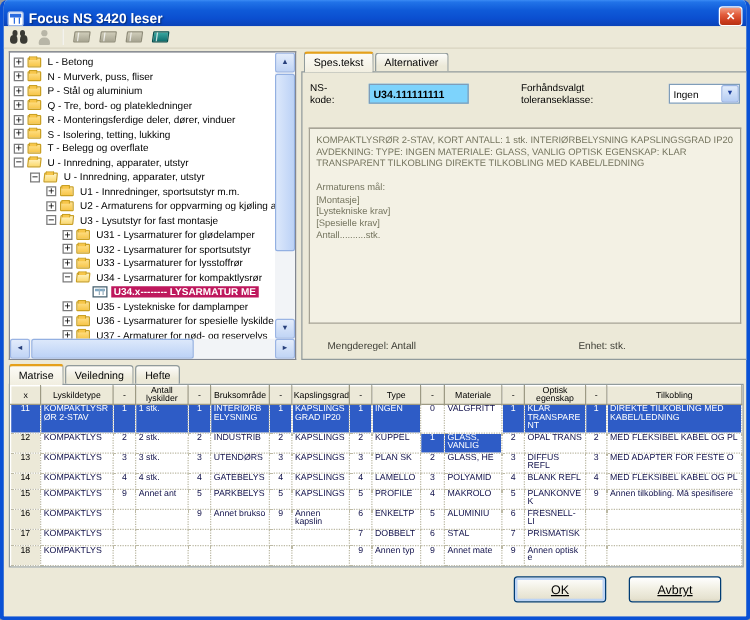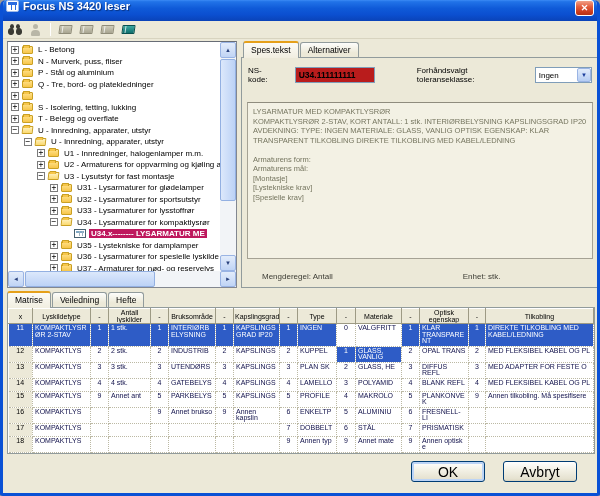--- a/index.html
+++ b/index.html
@@ -2,21 +2,21 @@
 <html><head>
 <meta charset="utf-8">
 <style>
   html,body{margin:0;padding:0;background:#9a9a9a;font-family:"Liberation Sans",sans-serif;}
   *{box-sizing:border-box;}
   .window{position:relative;width:600px;height:496px;background:#ece9d8;
     border:3px solid #0a51d5;border-top:none;border-radius:6px 6px 3px 3px;overflow:hidden;}
   
   .titlebar{position:absolute;left:-3px;top:0;width:600px;height:21px;
     background:linear-gradient(180deg,#3b8bf5 0%,#2173e8 8%,#0f5ad8 40%,#0b4fd0 70%,#0a43b8 100%);
-    border-radius:5px 5px 0 0;display:flex;align-items:flex-start;padding:0 4px;color:#fff;}
+    border-radius:5px 5px 0 0;display:flex;align-items:flex-end;padding:0 4px;color:#fff;}
   .app-icon{width:13px;height:12px;background:#fff;border:1px solid #9db8e8;border-radius:2px;margin:0 4px 0 2px;position:relative;flex:none;}
   .app-icon::before{content:"";position:absolute;left:1px;top:1px;right:1px;height:3px;background:#2b6ce0;}
   .app-icon::after{content:"";position:absolute;left:4px;top:4px;bottom:1px;width:1px;background:#2b6ce0;box-shadow:4px 0 0 #2b6ce0;}
   .title-text{font-size:11px;font-weight:bold;text-shadow:1px 1px 1px #07307e;flex:1;white-space:nowrap;overflow:hidden;}
   .close-btn{width:19px;height:16px;border:1px solid #fff;border-radius:3px;
     background:linear-gradient(180deg,#f1a188 0%,#e35e3e 40%,#c93a1b 80%,#b63214 100%);
     color:#fff;font-size:9px;font-weight:bold;line-height:14px;text-align:center;margin-right:2px;flex:none;cursor:pointer;}
   
   .toolbar{position:absolute;left:0;top:21px;width:594px;height:18px;background:#ece9d8;
     border-bottom:1px solid #d8d4c0;display:flex;align-items:center;padding-left:3px;gap:3px;}
@@ -58,21 +58,21 @@
   .sb-thumb{position:absolute;background:linear-gradient(90deg,#dce8fb,#bcd2f6);border:1px solid #93b0e2;border-radius:2px;}
   .hscroll .sb-thumb{top:0;height:16px;background:linear-gradient(180deg,#dce8fb,#bcd2f6);}
   
   .right-panel{position:absolute;left:238px;top:41px;width:358px;height:247px;}
   .tabstrip{position:relative;height:16px;display:flex;align-items:flex-end;padding-left:2px;z-index:2;}
   .tab{height:15px;padding:2px 7px 0;border:1px solid #919b9c;border-bottom:none;border-radius:3px 3px 0 0;
     background:linear-gradient(180deg,#fdfdfb,#ece9d8 70%);font-size:8.5px;color:#000;margin-right:1px;cursor:pointer;}
   .tab.active{height:17px;margin-bottom:-1px;border-top:2px solid #e5a01a;background:linear-gradient(180deg,#fcfbf6,#f1eee0);font-weight:normal;}
   .tabpage{position:absolute;left:0;top:16px;right:0;bottom:0;border:1px solid #919b9c;background:#ece9d8;}
   .ns-row{display:flex;align-items:center;margin:8px 6px 0 6px;font-size:8px;color:#000;gap:16px;}
-  .ns-input{width:80px;height:16px;background:#b91c1c;border:1px solid #7f9db9;font-size:8.5px;font-weight:bold;
+  .ns-input{width:80px;height:16px;background:#7dd3fc;border:1px solid #7f9db9;font-size:8.5px;font-weight:bold;
     padding:0 3px;line-height:14px;font-family:"Liberation Sans",sans-serif;}
   .tol-label{margin-left:26px;}
   .combo{width:62px;height:16px;background:#fff;border:1px solid #7f9db9;display:flex;align-items:center;position:relative;}
   .combo .val{flex:1;font-size:8px;padding-left:3px;}
   .combo .arrow{width:14px;height:14px;margin:0;background:linear-gradient(180deg,#e2ecfb,#b6cdf3);
     border:1px solid #9ab4e4;border-radius:2px;font-size:6px;line-height:12px;text-align:center;color:#1c3e9c;}
   .spec-box{position:absolute;left:5px;right:5px;top:44px;bottom:28px;background:#f3f1e4;
     border:1px solid #a5a294;border-top-color:#8f8c7e;padding:4px 5px;overflow:hidden;}
   .spec-line{font-size:7.5px;line-height:9.5px;color:#75755f;white-space:nowrap;}
   .spec-line.blank{height:9.5px;}
@@ -91,21 +91,21 @@
     font-size:7px;line-height:6.5px;color:#10104a;padding:1px 2px;overflow:hidden;vertical-align:top;
     word-break:break-word;}
   table.matrix td.num{text-align:center;padding:1px 0;}
   table.matrix td.xcol{background:#ece9d8;text-align:center;color:#000;}
   table.matrix td.sel{background:#2e5cc6;color:#fff;}
   table.matrix td.sel.xcol{background:#2e5cc6;color:#fff;}
   
   .btn-row{position:absolute;right:20px;top:461px;display:flex;gap:18px;}
   .xp-btn{width:74px;height:21px;border:1px solid #003c74;border-radius:3px;
     background:linear-gradient(180deg,#ffffff,#f2f0e4 45%,#e5e1cf 90%,#d8d3bd);
-    font-size:14px;color:#000;text-align:center;line-height:19px;cursor:pointer;font-family:"Liberation Sans",sans-serif;}
+    font-size:10px;color:#000;text-align:center;line-height:19px;cursor:pointer;font-family:"Liberation Sans",sans-serif;text-decoration:underline;}
   .xp-btn.focused{box-shadow:inset 0 0 0 2px #bcd4f6;}
 </style>
 </head>
 <body>
 
 <div class="window">
 
   <div class="titlebar">
     <div class="app-icon"></div>
     <div class="title-text">Focus NS 3420 leser</div>
@@ -152,20 +152,21 @@
           <span class="tree-label">P - Stål og aluminium</span>
         </div>
         <div class="tree-row" style="padding-left: 3px;">
           <span class="expander">+</span>
           <span class="t-icon folder"></span>
           <span class="tree-label">Q - Tre, bord- og platekledninger</span>
         </div>
         <div class="tree-row" style="padding-left: 3px;">
           <span class="expander">+</span>
           <span class="t-icon folder"></span>
+          <span class="tree-label">R - Monteringsferdige deler, dører, vinduer</span>
         </div>
         <div class="tree-row" style="padding-left: 3px;">
           <span class="expander">+</span>
           <span class="t-icon folder"></span>
           <span class="tree-label">S - Isolering, tetting, lukking</span>
         </div>
         <div class="tree-row" style="padding-left: 3px;">
           <span class="expander">+</span>
           <span class="t-icon folder"></span>
           <span class="tree-label">T - Belegg og overflate</span>
@@ -176,21 +177,21 @@
           <span class="tree-label">U - Innredning, apparater, utstyr</span>
         </div>
         <div class="tree-row" style="padding-left: 16px;">
           <span class="expander">−</span>
           <span class="t-icon folder open"></span>
           <span class="tree-label">U - Innredning, apparater, utstyr</span>
         </div>
         <div class="tree-row" style="padding-left: 29px;">
           <span class="expander">+</span>
           <span class="t-icon folder"></span>
-          <span class="tree-label">U1 - Innredninger, halogenlamper m.m.</span>
+          <span class="tree-label">U1 - Innredninger, sportsutstyr m.m.</span>
         </div>
         <div class="tree-row" style="padding-left: 29px;">
           <span class="expander">+</span>
           <span class="t-icon folder"></span>
           <span class="tree-label">U2 - Armaturens for oppvarming og kjøling a</span>
         </div>
         <div class="tree-row" style="padding-left: 29px;">
           <span class="expander">−</span>
           <span class="t-icon folder open"></span>
           <span class="tree-label">U3 - Lysutstyr for fast montasje</span>
@@ -257,30 +258,29 @@
       <div class="ns-row">
         <span>NS-kode:</span>
         <input class="ns-input" value="U34.111111111" style="">
         <span class="tol-label">Forhåndsvalgt toleranseklasse:</span>
         <div class="combo">
           <span class="val">Ingen</span>
           <span class="arrow">▼</span>
         </div>
       </div>
       <div class="spec-box" id="specbox">
-          <div class="spec-line">LYSARMATUR MED KOMPAKTLYSRØR</div>
           <div class="spec-line">KOMPAKTLYSRØR 2-STAV, KORT ANTALL: 1 stk. INTERIØRBELYSNING KAPSLINGSGRAD IP20</div>
           <div class="spec-line">AVDEKNING: TYPE: INGEN MATERIALE: GLASS, VANLIG OPTISK EGENSKAP: KLAR</div>
           <div class="spec-line">TRANSPARENT TILKOBLING DIREKTE TILKOBLING MED KABEL/LEDNING</div>
           <div class="spec-line blank"></div>
-          <div class="spec-line">Armaturens form:</div>
           <div class="spec-line">Armaturens mål:</div>
           <div class="spec-line">[Montasje]</div>
           <div class="spec-line">[Lystekniske krav]</div>
           <div class="spec-line">[Spesielle krav]</div>
+          <div class="spec-line">Antall..........stk.</div>
         </div>
       <div class="meng-row">
         <span class="pair">
           <span>Mengderegel:</span>
           <span>Antall</span>
         </span>
         <span class="pair">
           <span>Enhet:</span>
           <span>stk.</span>
         </span>

